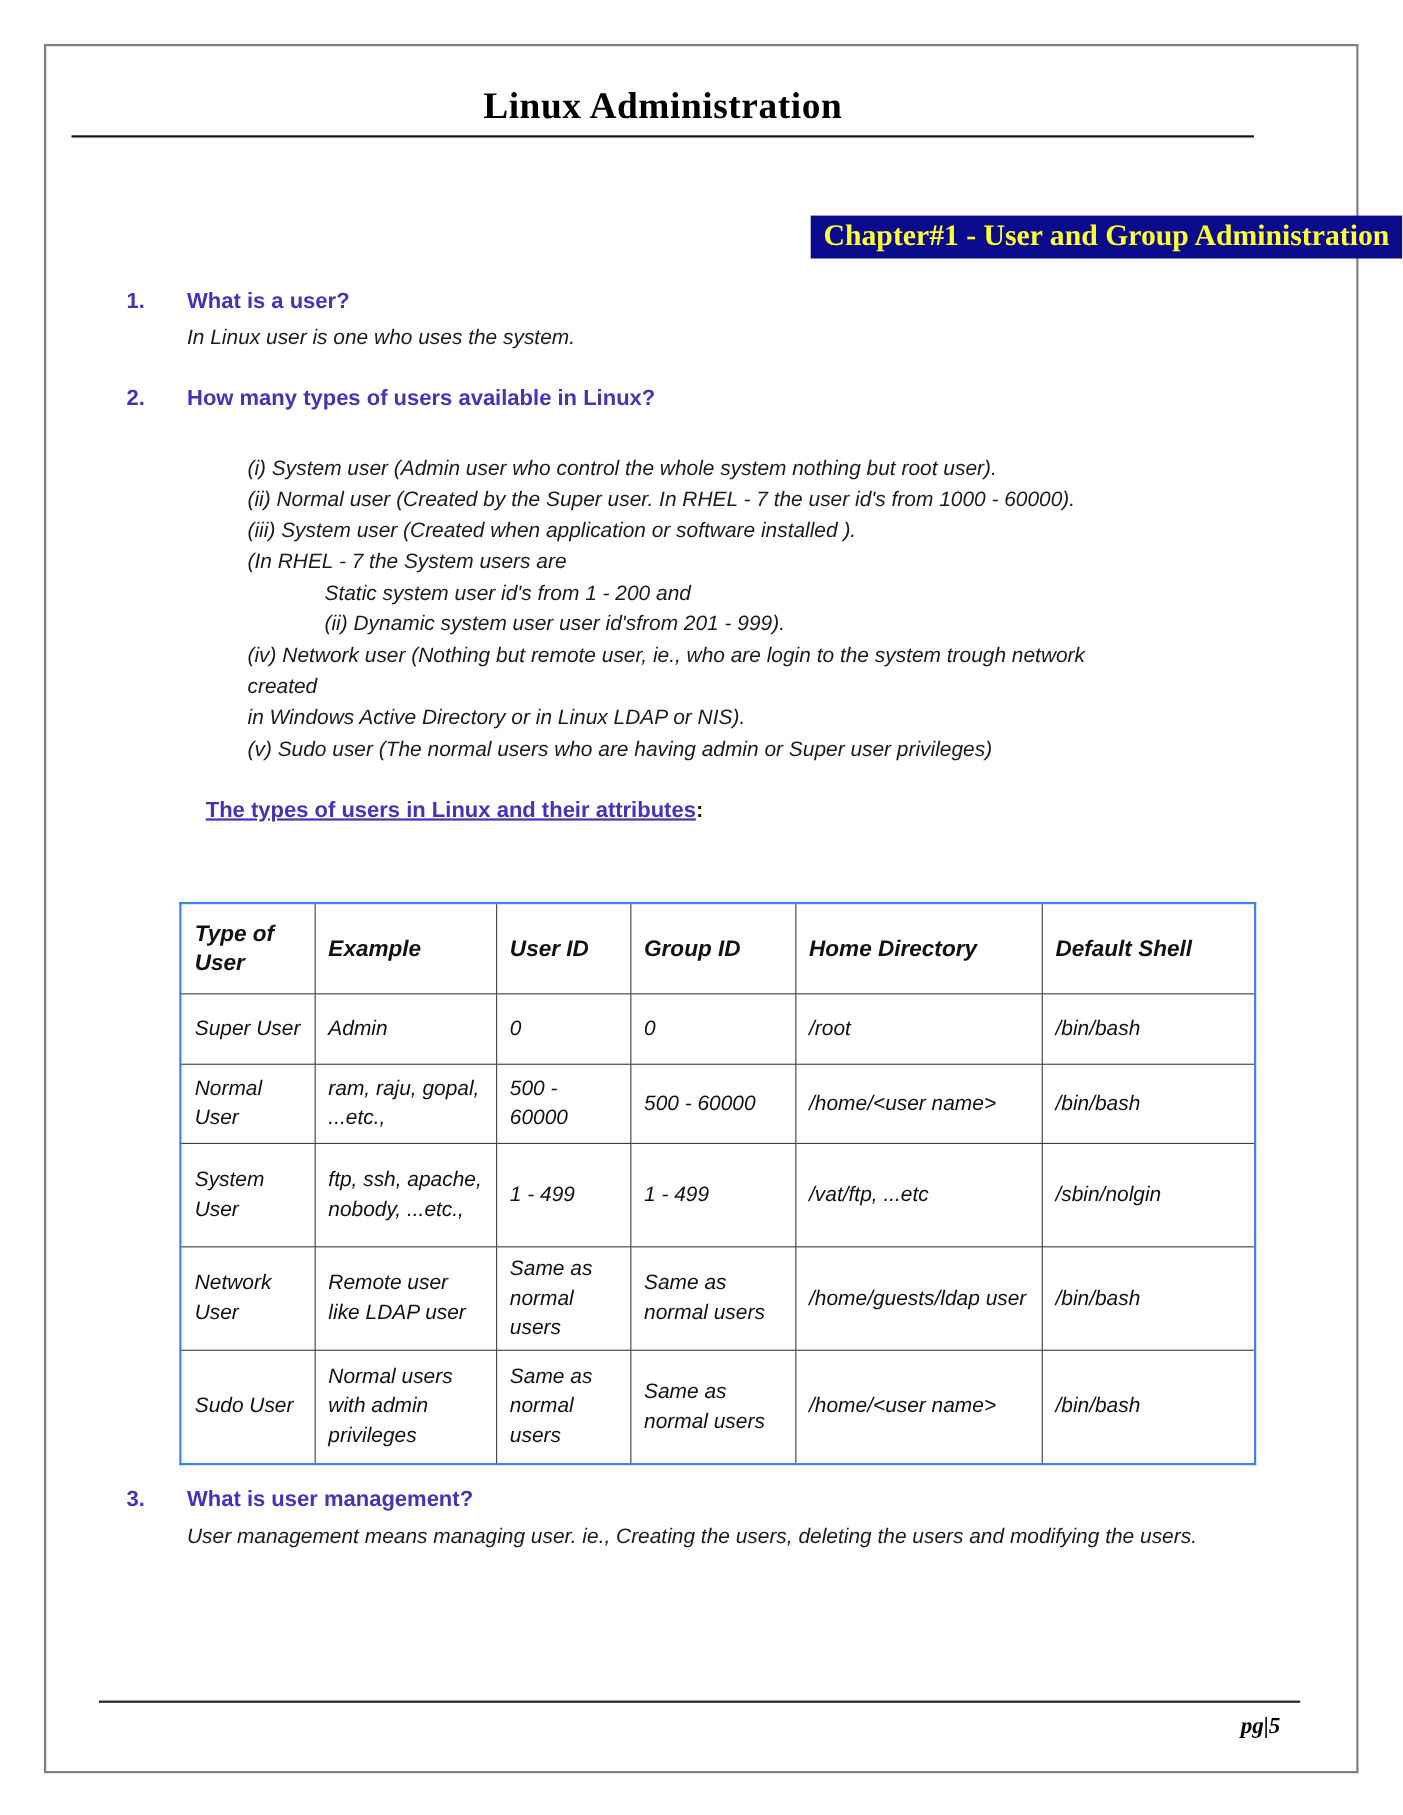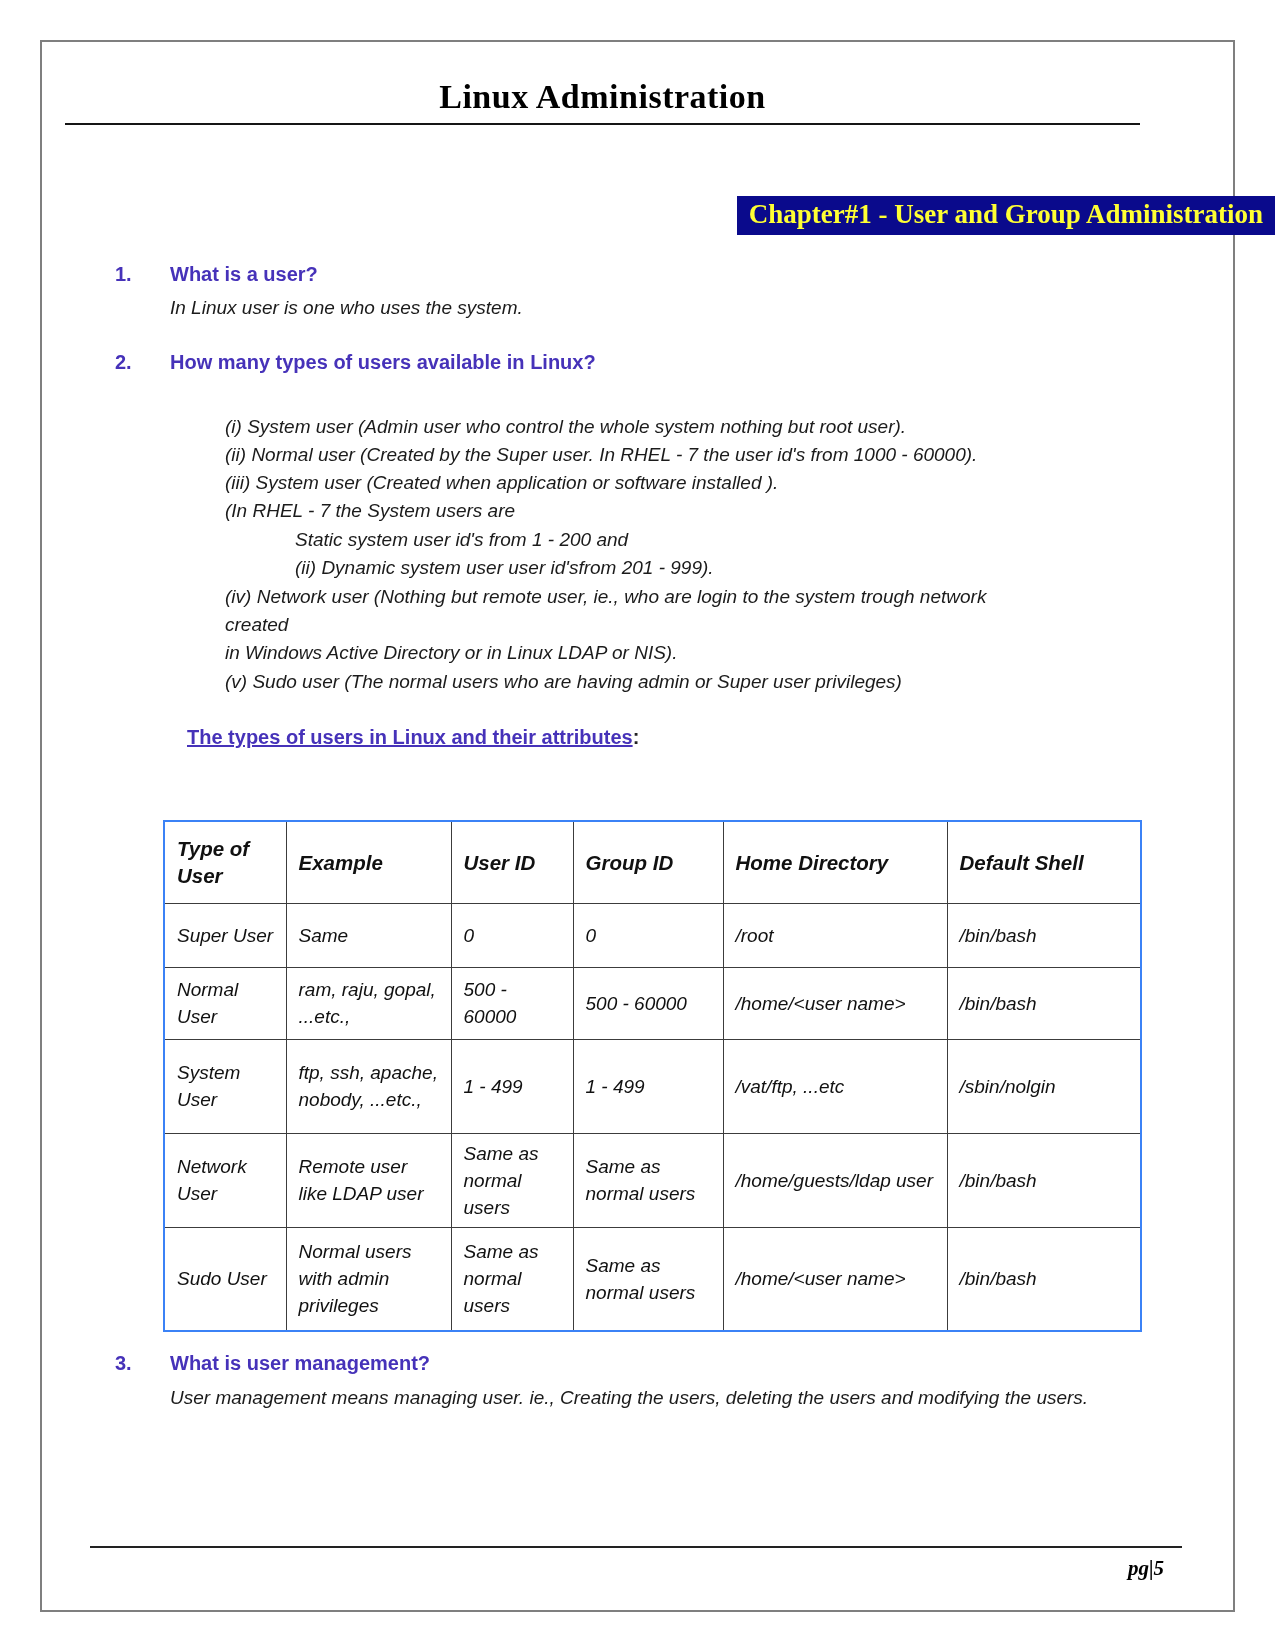--- a/index.html
+++ b/index.html
@@ -120,21 +120,21 @@
           <tr class="hrow">
         <th>Type of User</th>
         <th>Example</th>
         <th>User ID</th>
         <th>Group ID</th>
         <th>Home Directory</th>
         <th>Default Shell</th>
       </tr>
       <tr class="r0">
         <td>Super User</td>
-        <td>Same</td>
+        <td>Admin</td>
         <td>0</td>
         <td>0</td>
         <td>/root</td>
         <td>/bin/bash</td>
       </tr>
       <tr class="r1">
         <td>Normal User</td>
         <td>ram, raju, gopal, ...etc.,</td>
         <td>500 - 60000</td>
         <td>500 - 60000</td>

